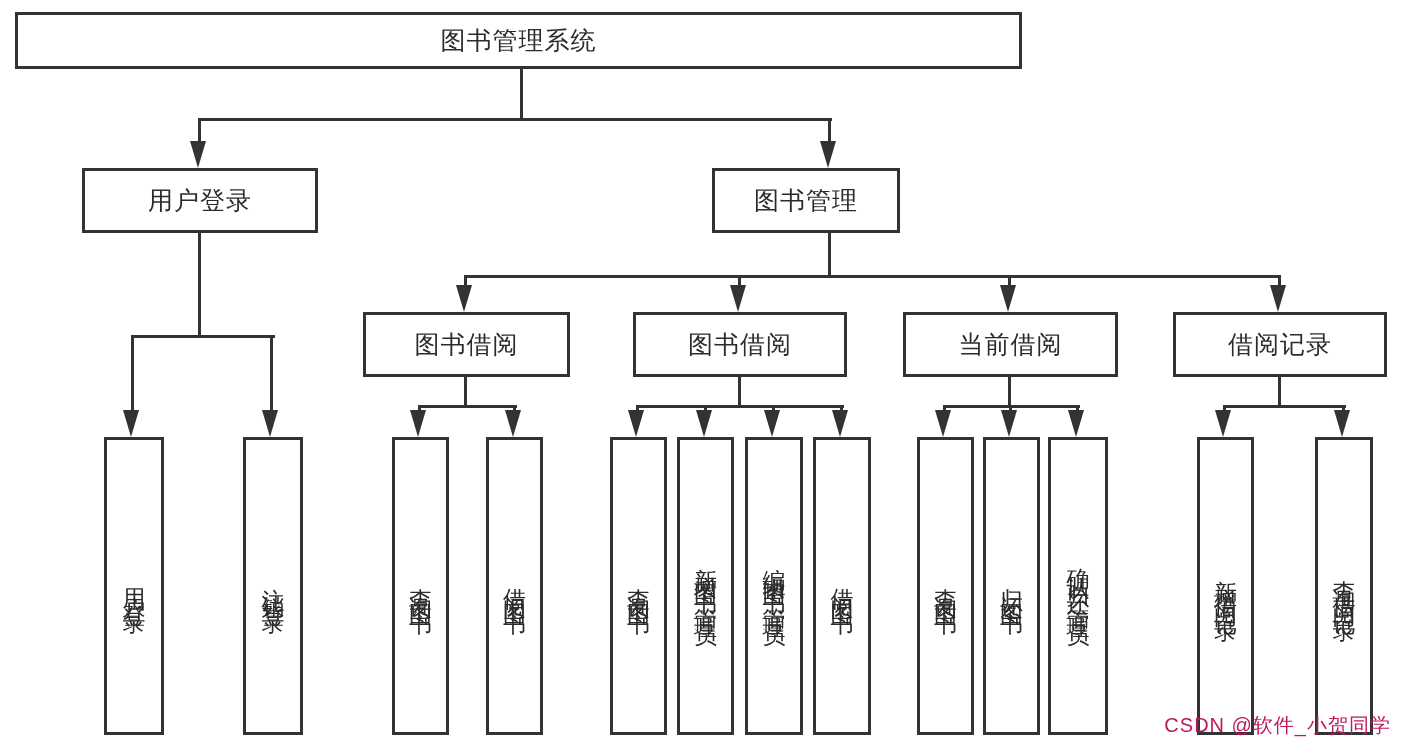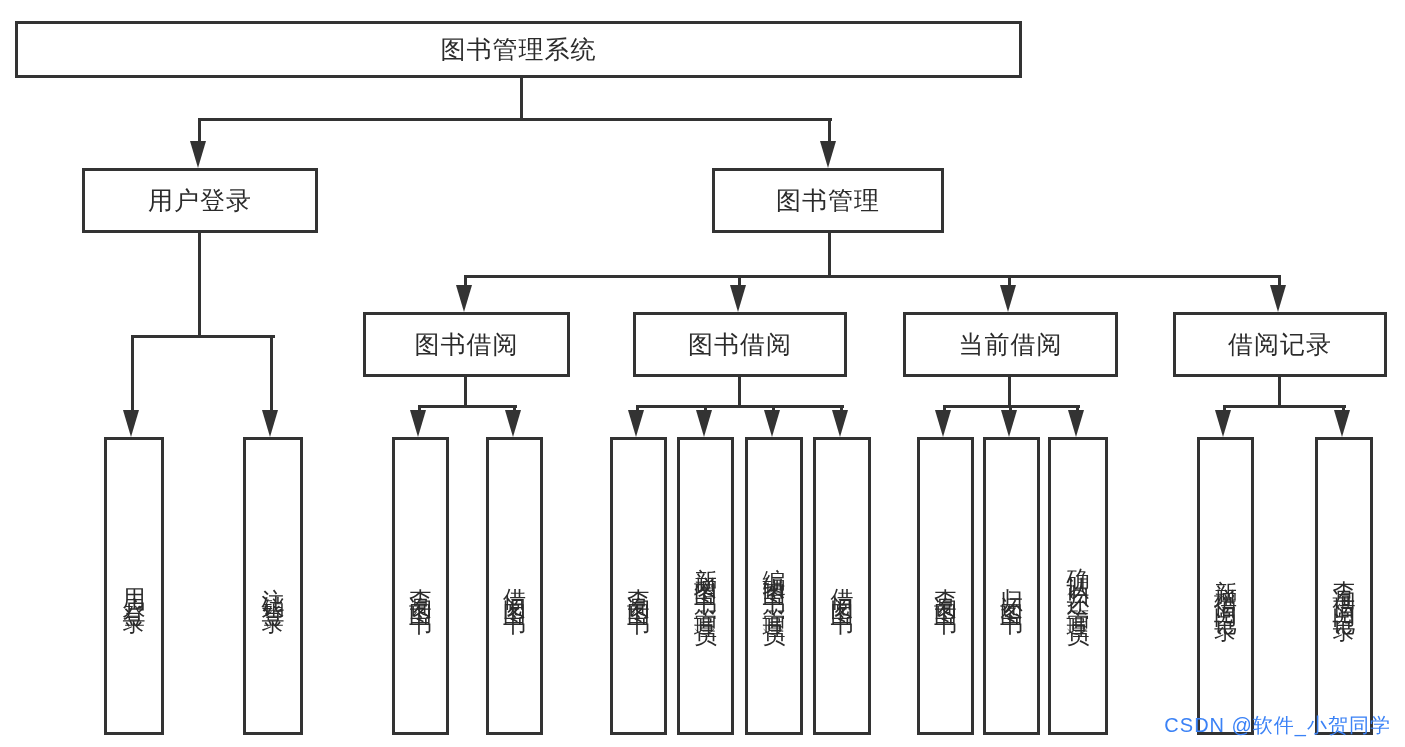--- a/index.html
+++ b/index.html
@@ -17,36 +17,36 @@
     white-space:nowrap;
   }
   .ln{position:absolute;background:#333333;z-index:1;}
   .ah{
     position:absolute;width:0;height:0;z-index:1;
     border-left:8px solid transparent;border-right:8px solid transparent;
     border-top:27px solid #333333;
   }
   .watermark{
     position:absolute;right:14px;top:712px;z-index:3;
-    font-size:20px;color:#3b82f6;letter-spacing:1px;white-space:nowrap;
+    font-size:20px;color:#be185d;letter-spacing:1px;white-space:nowrap;
   }
 </style>
 </head>
 <body>
 
 <div class="canvas">
 
-  <div class="box bh" style="left:15px;top:21px;width:1007px;height:57px">
+  <div class="box bh" style="left:15px;top:12px;width:1007px;height:57px">
     <span>图书管理系统</span>
   </div>
 
   <div class="box bh" style="left:82px;top:168px;width:236px;height:65px">
     <span>用户登录</span>
   </div>
-  <div class="box bh" style="left:712px;top:168px;width:232px;height:65px">
+  <div class="box bh" style="left:712px;top:168px;width:188px;height:65px">
     <span>图书管理</span>
   </div>
 
   <div class="box bh" style="left:363px;top:312px;width:207px;height:65px">
     <span>图书借阅</span>
   </div>
   <div class="box bh" style="left:903px;top:312px;width:215px;height:65px">
     <span>当前借阅</span>
   </div>
   <div class="box bh" style="left:633px;top:312px;width:214px;height:65px">

